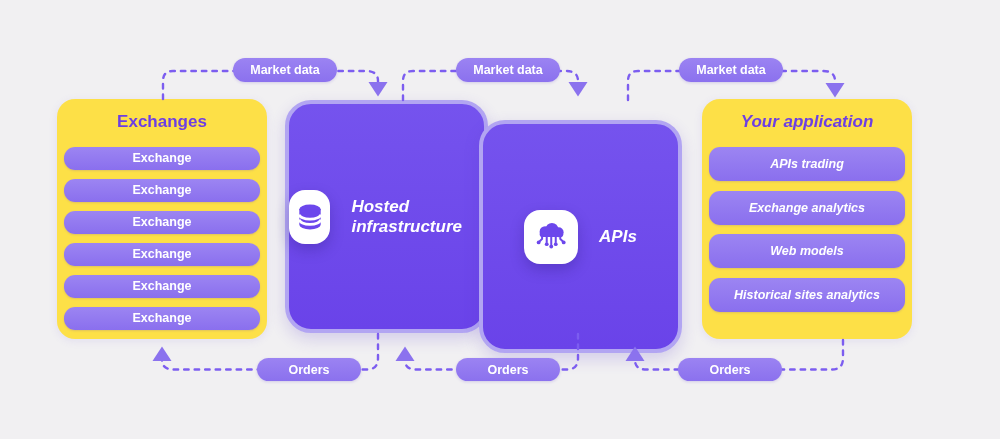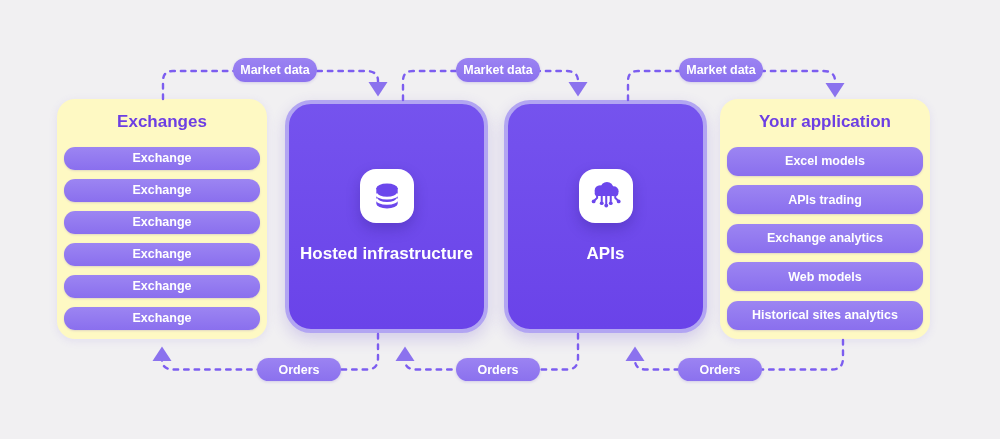--- a/index.html
+++ b/index.html
@@ -14,32 +14,32 @@
   .connector-layer {
     position: absolute;
     left: 0; top: 0;
     width: 1000px; height: 439px;
     z-index: 2;
   }
   .panel {
     position: absolute;
     width: 210px;
     height: 240px;
-    background: #fef9c3;
+    background: #fde047;
     border-radius: 18px;
     box-sizing: border-box;
     display: flex;
     flex-direction: column;
     align-items: center;
     padding-top: 13px;
     z-index: 1;
     box-shadow: 0 2px 8px rgba(120,100,220,0.12);
   }
   .panel.left  { left: 57px;  top: 99px; }
-  .panel.right { left: 720px; top: 99px; }
+  .panel.right { left: 702px; top: 99px; font-style: italic; }
   .panel-title {
     margin: 0 0 15px 0;
     font-size: 17px;
     font-weight: bold;
     color: #6d3fe3;
     line-height: 20px;
   }
   .pill {
     width: 196px;
     height: 34px;
@@ -57,47 +57,47 @@
   .bigbox {
     position: absolute;
     top: 100px;
     width: 203px;
     height: 233px;
     box-sizing: border-box;
     border: 4px solid #b2a5f2;
     border-radius: 26px;
     background: linear-gradient(180deg, #7553ee, #6a43e9);
     display: flex;
-    flex-direction: column;
     align-items: center;
     justify-content: center;
     gap: 21px;
     z-index: 1;
     box-shadow: 0 6px 16px rgba(90,60,200,0.2);
+    font-style: italic;
   }
   .bigbox.hosted { left: 285px; }
-  .bigbox.apis   { left: 504px; }
+  .bigbox.apis   { left: 479px; margin-top: 20px; }
   .iconbox {
     width: 54px;
     height: 54px;
     background: #ffffff;
     border-radius: 16px;
     display: flex;
     align-items: center;
     justify-content: center;
     box-shadow: 0 6px 14px rgba(40,20,120,0.28);
   }
   .boxlabel {
     color: #ffffff;
     font-weight: bold;
     font-size: 17px;
   }
   .badge {
     position: absolute;
-    width: 84px;
+    width: 104px;
     height: 24px;
     border-radius: 12px;
     background: linear-gradient(180deg, #9b83f2, #8b71ee);
     color: #ffffff;
     font-size: 12.5px;
     font-weight: bold;
     display: flex;
     align-items: center;
     justify-content: center;
     z-index: 3;
@@ -181,21 +181,20 @@
           <circle cx="20" cy="22" r="1.6"></circle>
           <circle cx="26.7" cy="20.6" r="1.6"></circle>
         </g>
       </svg>
     </div>
     <div class="boxlabel">APIs</div>
   </section>
 
   <section class="panel right">
     <h2 class="panel-title">Your application</h2>
-    <div class="pill">Excel models</div>
     <div class="pill">APIs trading</div>
     <div class="pill">Exchange analytics</div>
     <div class="pill">Web models</div>
     <div class="pill">Historical sites analytics</div>
   </section>
 
   <div class="badge m1">Market data</div>
   <div class="badge m2">Market data</div>
   <div class="badge m3">Market data</div>
   <div class="badge o1">Orders</div>

